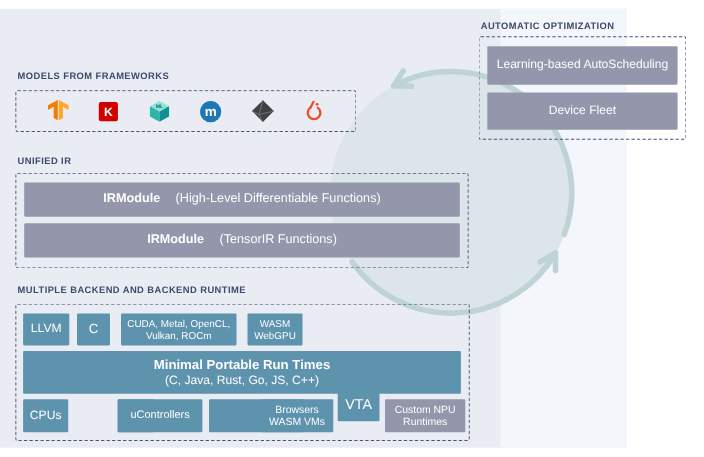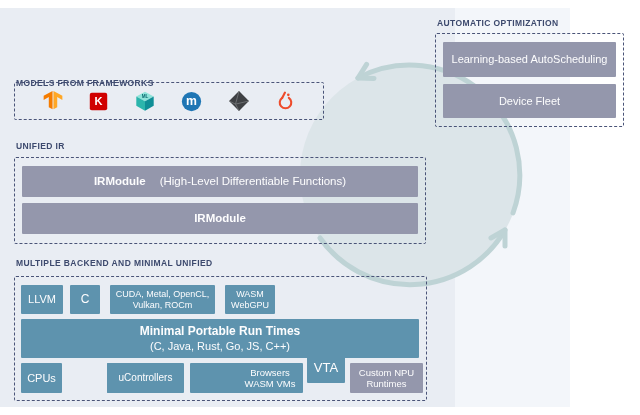--- a/index.html
+++ b/index.html
@@ -33,21 +33,21 @@
   <svg class="cycle" width="640" height="415" viewBox="0 0 640 415">
     <circle cx="410" cy="175" r="110" fill="var(--circle)"></circle>
     <g stroke="var(--arc)" stroke-width="5" fill="none" stroke-linecap="round" stroke-linejoin="round">
       <path d="M513 213 A110 110 0 0 0 358 78"></path>
       <path d="M366.6 64.3 L358 78 L374 78.5"></path>
       <path d="M320 238 A110 110 0 0 0 505 230"></path>
       <path d="M491 238 L505 230 L505 246"></path>
     </g>
   </svg>
 
-  <div class="label" style="left:16px;top:78px;">MODELS FROM FRAMEWORKS</div>
+  <div class="label" style="left:16px;top:64px;">MODELS FROM FRAMEWORKS</div>
   <div class="dashed" style="left:14px;top:82px;width:308px;height:36px;">
     <div class="icons">
 
       <span class="icon">
         <svg width="22" height="22" viewBox="0 0 24 24">
           <path d="M11.5 1 L1.8 6.3 L1.8 10.8 L7.4 7.75 L7.4 18.8 L11.5 21.1 Z" fill="#f57c00"></path>
           <path d="M12.5 1 L22.2 6.3 L22.2 10.8 L16.6 7.75 L16.6 18.8 L12.5 21.1 Z" fill="#ffa726"></path>
         </svg>
       </span>
 
@@ -101,24 +101,25 @@
   </div>
 
   <div class="label" style="left:16px;top:141px;">UNIFIED IR</div>
   <div class="dashed" style="left:14px;top:157px;width:410px;height:85px;">
     <div class="bx grayb irrow" style="left:7px;top:8px;width:396px;height:31px;">
       <b>IRModule</b>
       <span>(High-Level Differentiable Functions)</span>
     </div>
     <div class="bx grayb irrow" style="left:7px;top:45px;width:396px;height:31px;">
       <b>IRModule</b>
+      <span>(TensorIR Functions)</span>
     </div>
   </div>
 
-  <div class="label" style="left:16px;top:258px;">MULTIPLE BACKEND AND MINIMAL UNIFIED</div>
+  <div class="label" style="left:16px;top:258px;">MULTIPLE BACKEND AND BACKEND RUNTIME</div>
   <div class="dashed" style="left:14px;top:276px;width:411px;height:123px;">
 
     <div class="bx teal" style="left:6px;top:8px;width:42px;height:29px;font-size:11px;">LLVM</div>
     <div class="bx teal" style="left:55px;top:8px;width:30px;height:29px;font-size:12px;">C</div>
     <div class="bx teal" style="left:95px;top:8px;width:105px;height:29px;font-size:9px;">CUDA, Metal, OpenCL,
 Vulkan, ROCm</div>
     <div class="bx teal" style="left:210px;top:8px;width:50px;height:29px;font-size:9px;">WASM
 WebGPU</div>
 
     <div class="bx teal" style="left:6px;top:86px;width:41px;height:30px;font-size:11px;">CPUs</div>

